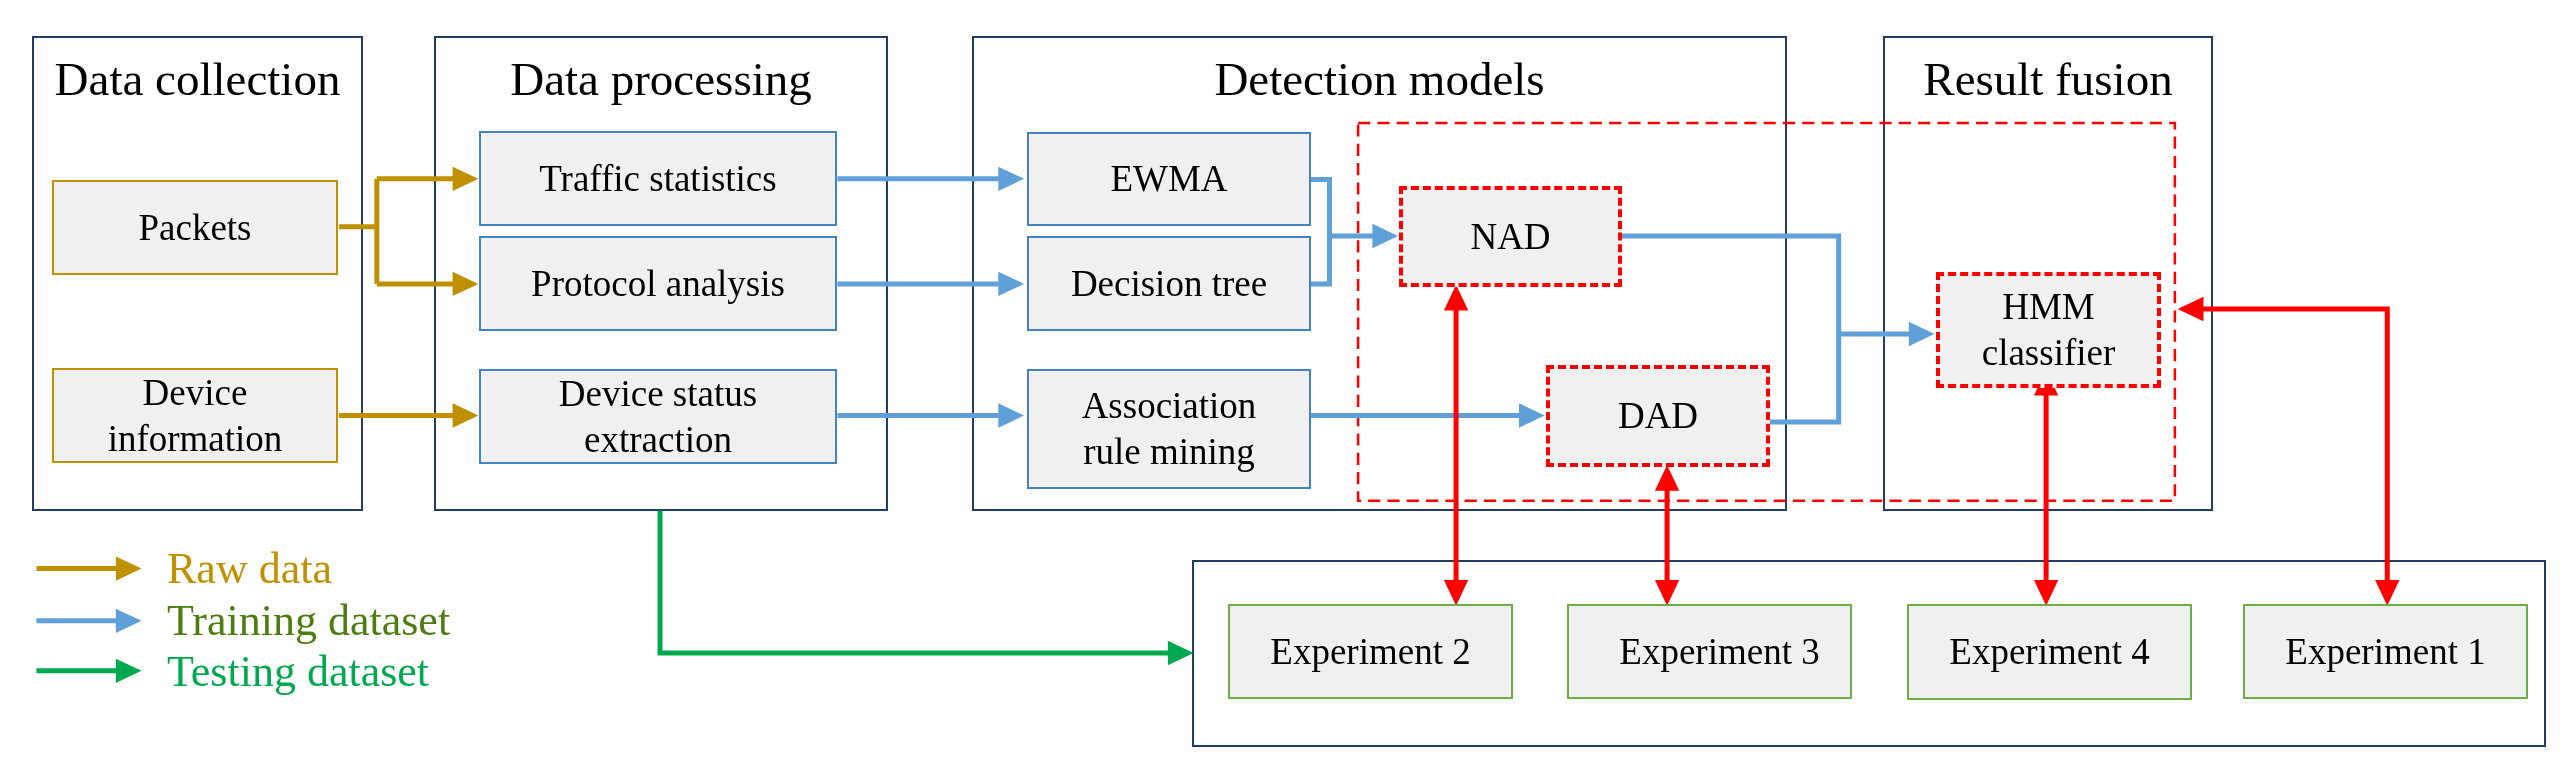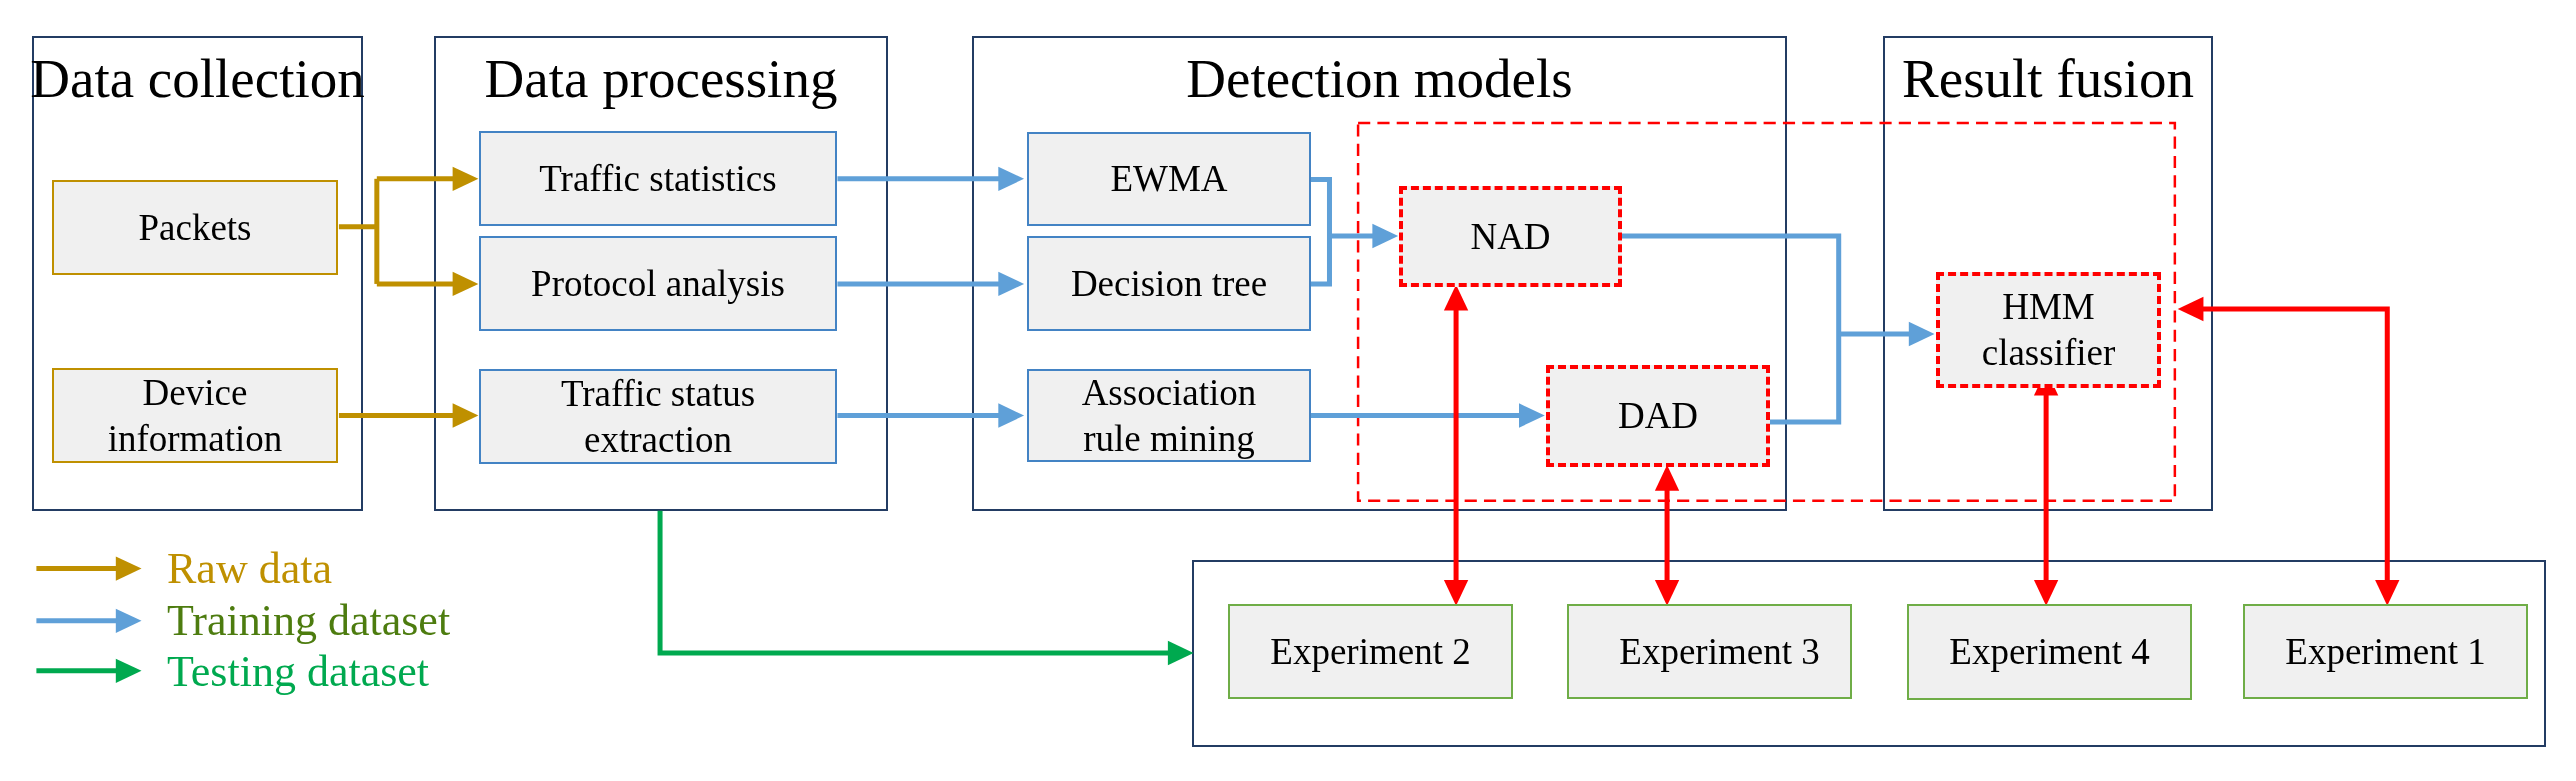--- a/index.html
+++ b/index.html
@@ -1,20 +1,20 @@
 <!DOCTYPE html>
 <html style="font-size:11.4px"><head>
 <meta charset="utf-8">
 <style>
   html,body{margin:0;padding:0;background:#FFFFFF;}
   #canvas{position:relative;width:2576px;height:781px;background:#FFFFFF;overflow:hidden;
           font-family:"Liberation Serif","DejaVu Serif",serif;}
   .container{position:absolute;border:2.9px solid #233C63;box-sizing:border-box;background:transparent;}
   .ctitle{position:absolute;display:flex;align-items:center;justify-content:center;
-          font-size:55px;color:#000;white-space:nowrap;}
+          font-size:47px;color:#000;white-space:nowrap;}
   #arrow-layer{position:absolute;left:0;top:0;}
   .box{position:absolute;box-sizing:border-box;background:#F0F0F0;
        display:flex;align-items:center;justify-content:center;text-align:center;
        font-size:37px;line-height:46px;color:#000;white-space:pre-line;}
   .b-gold{border:2.1px solid #BF9000;}
   .b-blue{border:2.1px solid #4383C4;}
   .b-green{border:2.1px solid #6FAD47;}
   .b-red{border:4.3px dashed #FF0000;}
   .legend-label{position:absolute;display:flex;align-items:center;
        font-size:44px;white-space:nowrap;}
@@ -118,25 +118,25 @@
       <g>
         <polyline points="50,938 165,938" fill="none" stroke="#00A94F" stroke-width="7" stroke-linejoin="miter"></polyline>
         <polygon points="197,938 161,955 161,921" fill="#00A94F"></polygon>
       </g>
     </svg>
     <div class="box b-gold" style="left: 52px; top: 180px; width: 286px; height: 95px;"><span>Packets</span></div>
     <div class="box b-gold" style="left: 52px; top: 368px; width: 286px; height: 95px;"><span>Device
 information</span></div>
     <div class="box b-blue" style="left: 479px; top: 131px; width: 358px; height: 95px;"><span>Traffic statistics</span></div>
     <div class="box b-blue" style="left: 479px; top: 236px; width: 358px; height: 95px;"><span>Protocol analysis</span></div>
-    <div class="box b-blue" style="left: 479px; top: 369px; width: 358px; height: 95px;"><span>Traffic status
+    <div class="box b-blue" style="left: 479px; top: 369px; width: 358px; height: 95px;"><span>Device status
 extraction</span></div>
     <div class="box b-blue" style="left: 1027px; top: 132px; width: 284px; height: 94px;"><span>EWMA</span></div>
     <div class="box b-blue" style="left: 1027px; top: 236px; width: 284px; height: 95px;"><span>Decision tree</span></div>
-    <div class="box b-blue" style="left: 1027px; top: 369px; width: 284px; height: 93px;"><span>Association
+    <div class="box b-blue" style="left: 1027px; top: 369px; width: 284px; height: 120px;"><span>Association
 rule mining</span></div>
     <div class="box b-red" style="left: 1399px; top: 186px; width: 223px; height: 101px;"><span>NAD</span></div>
     <div class="box b-red" style="left: 1546px; top: 365px; width: 224px; height: 102px;"><span>DAD</span></div>
     <div class="box b-red" style="left: 1936px; top: 272px; width: 225px; height: 116px;"><span>HMM
 classifier</span></div>
     <div class="box b-green" style="left: 1228px; top: 604px; width: 285px; height: 95px;"><span>Experiment 2</span></div>
     <div class="box b-green" style="left: 1567px; top: 604px; width: 285px; height: 95px; padding-left: 20px;"><span>Experiment 3</span></div>
     <div class="box b-green" style="left: 1907px; top: 604px; width: 285px; height: 96px;"><span>Experiment 4</span></div>
     <div class="box b-green" style="left: 2243px; top: 604px; width: 285px; height: 95px;"><span>Experiment 1</span></div>
     <div class="legend-label l-gold" style="left: 167px; top: 540px; height: 57px;">Raw data</div>

